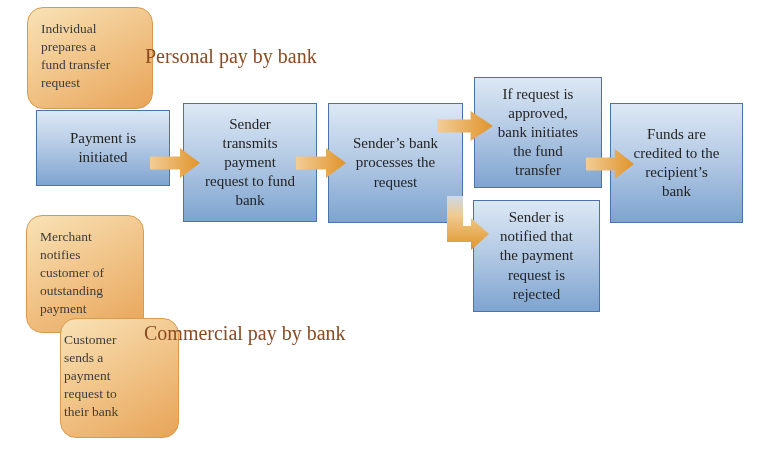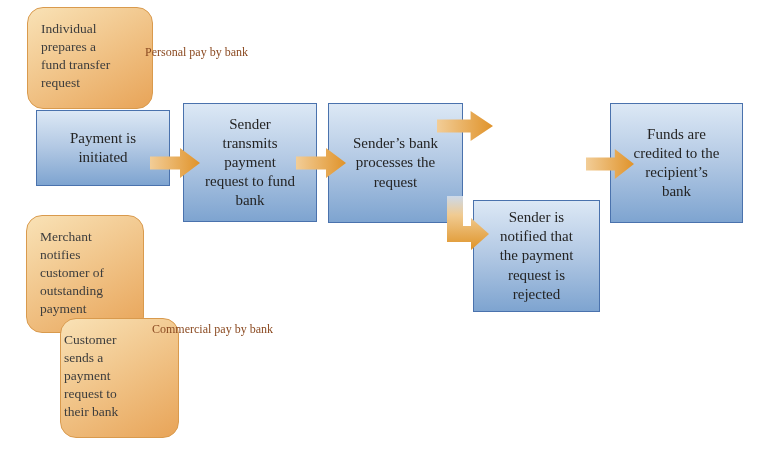--- a/index.html
+++ b/index.html
@@ -17,21 +17,21 @@
     padding:2px 4px;
   }
   .note{
     position:absolute;box-sizing:border-box;
     white-space:pre-line;font-size:13.5px;line-height:1.33;color:#3d3d3d;
     background:linear-gradient(150deg,var(--note_top,#f9e2b6) 0%,var(--note_bottom,#e8a458) 100%);
     border:1.5px solid var(--note_border,#d99a4d);
     border-radius:16px;padding:12px 8px 0 13px;
   }
   .slabel{
-    position:absolute;z-index:6;font-size:12px;color:var(--label_brown,#8b4a21);
+    position:absolute;z-index:6;font-size:20px;color:var(--label_brown,#8b4a21);
   }
   .arrow{position:absolute;z-index:5;}
   .title{
     position:absolute;z-index:6;text-align:center;
     font-size:30px;font-weight:bold;letter-spacing:0.3px;
     color:var(--title_blue,#4c79d8);
   }
   .sArrowL{stop-color:var(--arrow_light,#f2cd97);}
   .sArrowD{stop-color:var(--arrow_dark,#e0932a);}
   .sBendT{stop-color:var(--bend_top,#ccd9ea);}
@@ -69,35 +69,40 @@
 payment</div>
 
   <div class="note" style="left:60px;top:318px;width:119px;height:120px;z-index:4;padding-left:3px">Customer
 sends a
 payment
 request to
 their bank</div>
 
   <div class="slabel" style="left:145px;top:45px">Personal pay by bank</div>
 
-  <div class="slabel" style="left:152px;top:322px">Commercial pay by bank</div>
+  <div class="slabel" style="left:144px;top:322px">Commercial pay by bank</div>
 
   <div class="step" style="left:36px;top:110px;width:134px;height:76px">Payment is
 initiated</div>
 
   <div class="step" style="left:183px;top:103px;width:134px;height:119px">Sender
 transmits
 payment
 request to fund
 bank</div>
 
   <div class="step" style="left:328px;top:103px;width:135px;height:120px">Sender’s bank
 processes the
 request</div>
 
+  <div class="step" style="left:474px;top:77px;width:128px;height:111px">If request is
+approved,
+bank initiates
+the fund
+transfer</div>
 
   <div class="step" style="left:610px;top:103px;width:133px;height:120px">Funds are
 credited to the
 recipient’s
 bank</div>
 
   <div class="step" style="left:473px;top:200px;width:127px;height:112px">Sender is
 notified that
 the payment
 request is

